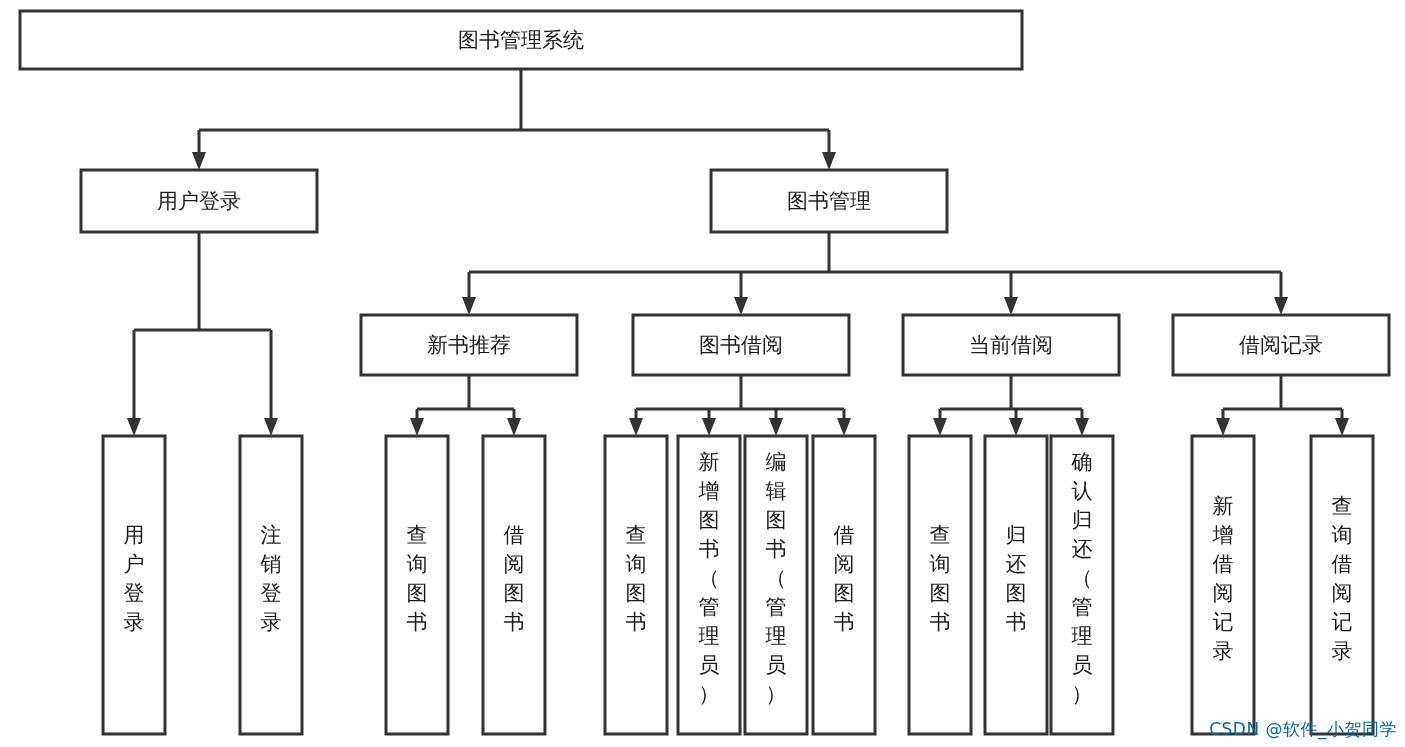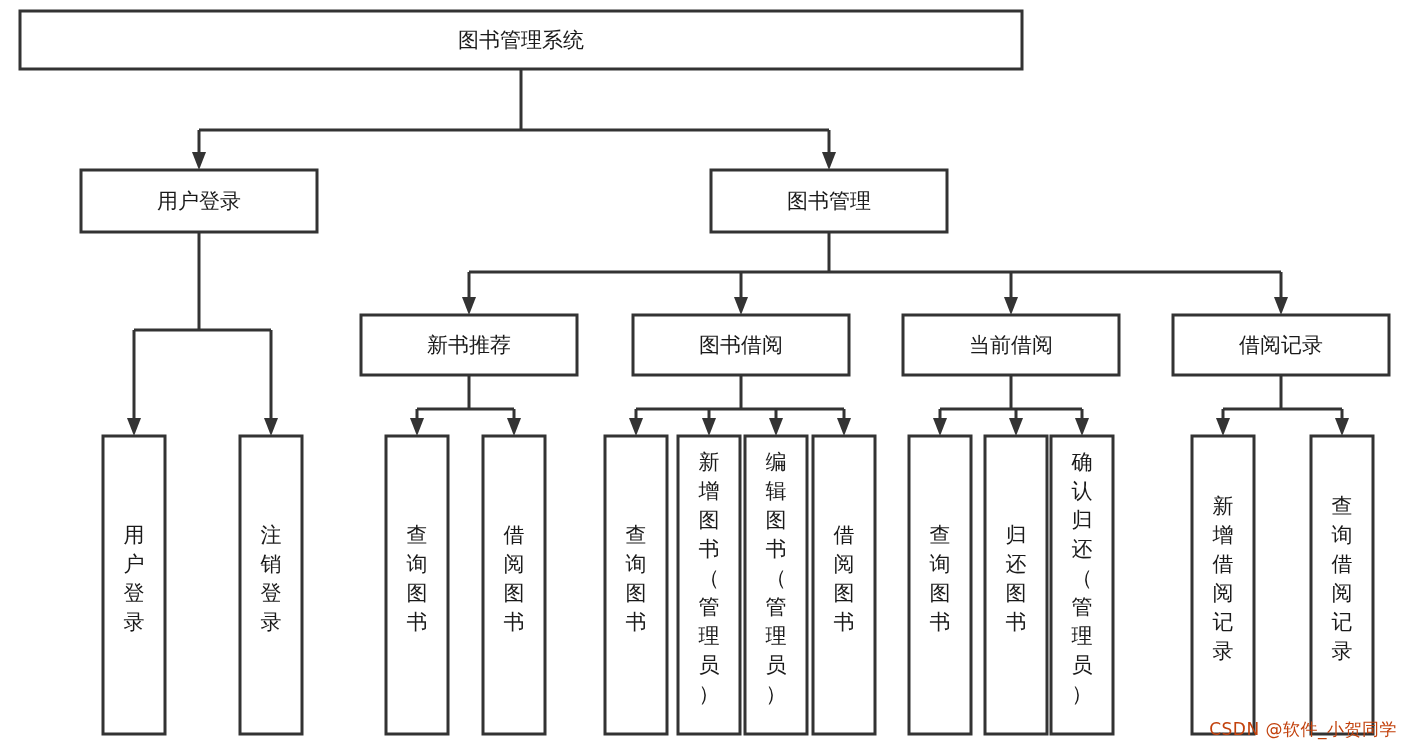--- a/index.html
+++ b/index.html
@@ -53,21 +53,21 @@
     font-size: 21px;
     fill: #1a1a1a;
     text-anchor: middle;
   }
   .watermark {
     position: absolute;
     right: 8px;
     bottom: 6px;
     font-family: "DejaVu Sans", "Liberation Sans", sans-serif;
     font-size: 17px;
-    color: #c2410c;
+    color: #0369a1;
     white-space: nowrap;
     user-select: none;
     letter-spacing: 0.5px;
   }
 </style>
 </head>
 <body>
 
 <div id="diagram-root">
   <svg class="diagram" id="diagram-svg" viewBox="0 0 1405 747" xmlns="http://www.w3.org/2000/svg">

